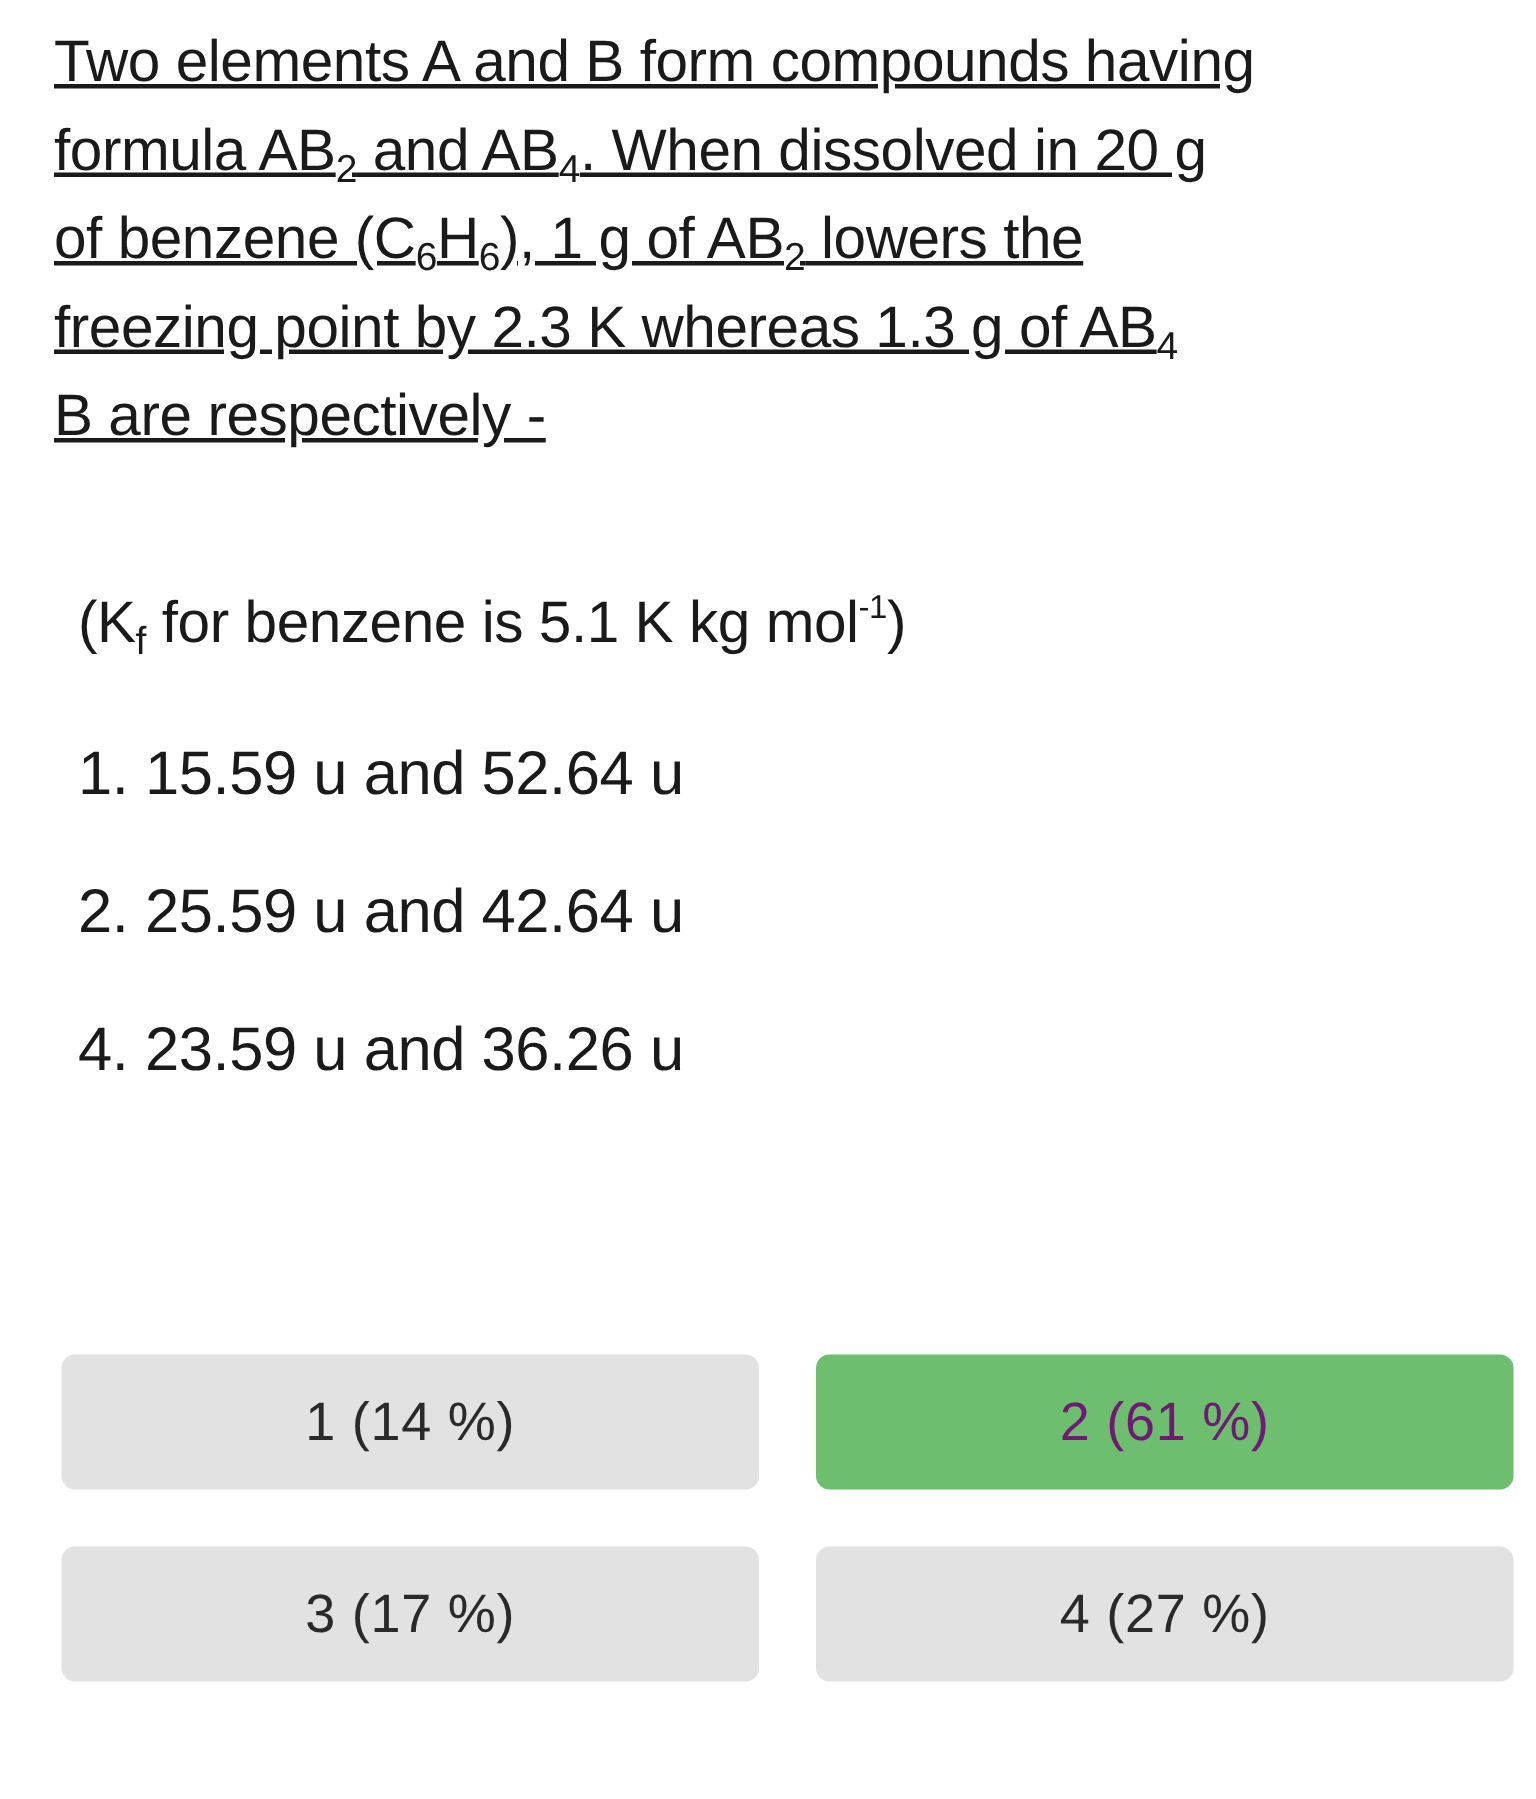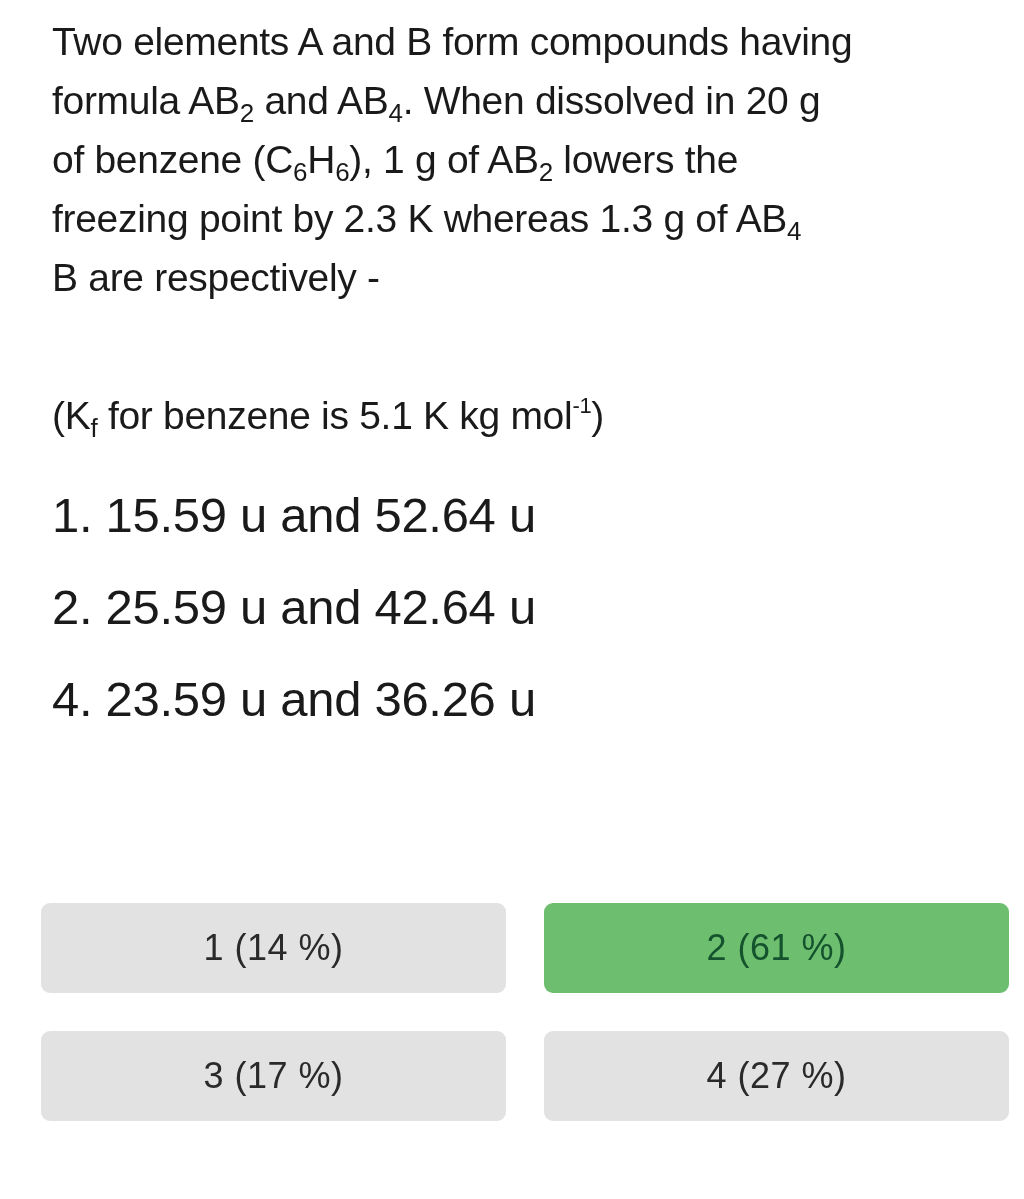--- a/index.html
+++ b/index.html
@@ -1,44 +1,44 @@
 <!DOCTYPE html>
 <html><head>
   <meta charset="utf-8">
   <style>
     html, body { margin: 0; padding: 0; background: #ffffff; }
     body {
       width: 1024px; height: 1199px; position: relative; overflow: hidden;
       font-family: "Liberation Sans", sans-serif; color: #1a1a1a;
     }
     .question {
-      position: absolute; left: 52px; top: 12px; width: 940px;
-      font-size: 39px; line-height: 59px; letter-spacing: -0.3px;
+      position: absolute; left: 36px; top: 12px; width: 940px;
+      font-size: 39px; line-height: 59px; letter-spacing: -0.3px; text-decoration: underline;
     }
     .question sub { font-size: 26px; vertical-align: -8px; line-height: 0; }
     .constant {
       position: absolute; left: 52px; top: 386px;
       font-size: 39px; line-height: 59px; letter-spacing: -0.3px;
     }
     .constant sub { font-size: 26px; vertical-align: -8px; line-height: 0; }
     .constant sup { font-size: 22px; vertical-align: 16px; line-height: 0; }
     .options { position: absolute; left: 52px; top: 486px; }
     .option {
-      font-size: 49px; line-height: 59px; height: 92px; letter-spacing: -0.3px;
+      font-size: 41px; line-height: 59px; height: 92px; letter-spacing: -0.3px;
     }
     .results {
       position: absolute; left: 41px; top: 903px; width: 951px;
       display: grid; grid-template-columns: 465px 465px; column-gap: 22px; row-gap: 50px; gap: 38px;
     }
     .result-btn {
       height: 90px; border-radius: 9px; background: #e2e2e2;
       display: flex; align-items: center; justify-content: center;
       font-size: 36px; color: #2a2a2a; letter-spacing: 0.5px;
     }
-    .result-btn.correct { background: #6dbf6f; color: #14532d; }
+    .result-btn.correct { background: #6dbf6f; color: #701a75; }
   </style>
 </head>
 <body>
 
 <div class="question">
   <div><span>Two elements A and B form compounds having</span></div>
   <div><span>formula AB</span><sub>2</sub><span> and AB</span><sub>4</sub><span>. When dissolved in 20 g</span></div>
   <div><span>of benzene (C</span><sub>6</sub><span>H</span><sub>6</sub><span>), 1 g of AB</span><sub>2</sub><span> lowers the</span></div>
   <div><span>freezing point by 2.3 K whereas 1.3 g of AB</span><sub>4</sub></div>
   <div><span>B are respectively -</span></div>

